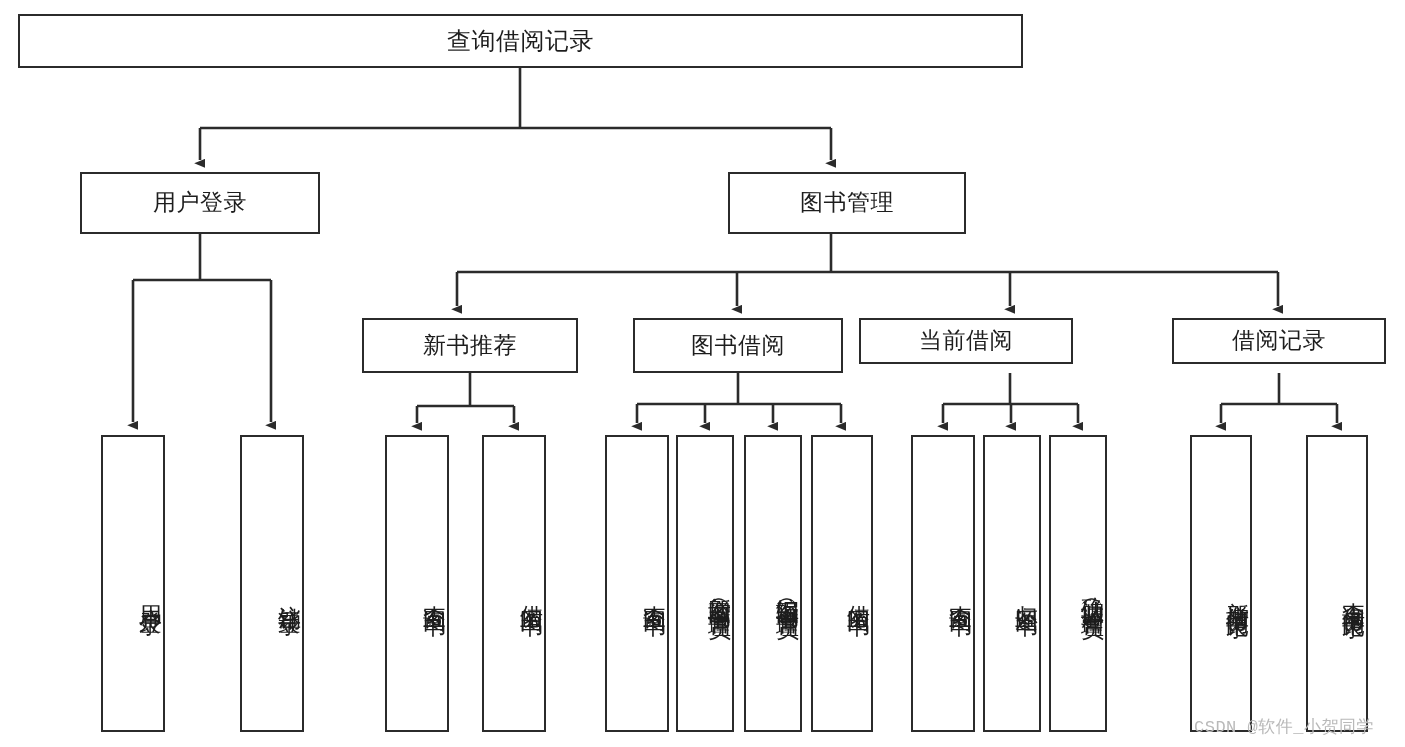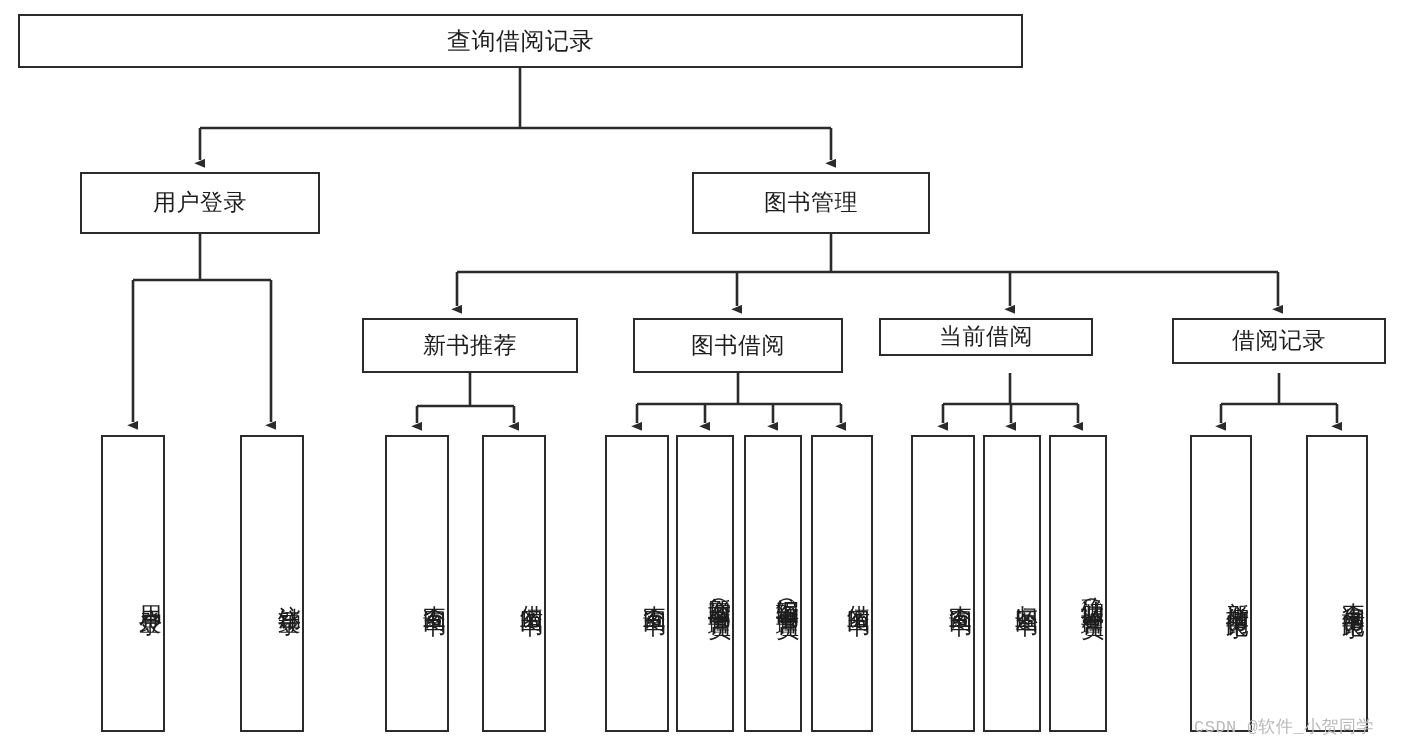--- a/index.html
+++ b/index.html
@@ -122,31 +122,31 @@
     </g>
   </svg>
 
   <div class="node node-h node-root" style="left:18px; top:14px; width:1005px; height:54px;">
     <span>查询借阅记录</span>
   </div>
 
   <div class="node node-h" style="left:80px; top:172px; width:240px; height:62px;">
     <span>用户登录</span>
   </div>
-  <div class="node node-h" style="left:692px; top:172px; width:238px; height:62px;">
+  <div class="node node-h" style="left:728px; top:172px; width:238px; height:62px;">
     <span>图书管理</span>
   </div>
 
   <div class="node node-h" style="left:362px; top:318px; width:216px; height:55px;align-items:center;">
     <span>新书推荐</span>
   </div>
   <div class="node node-h" style="left:633px; top:318px; width:210px; height:55px;">
     <span>图书借阅</span>
   </div>
-  <div class="node node-h" style="left:879px; top:318px; width:214px; height:38px;text-align:right;">
+  <div class="node node-h" style="left:859px; top:318px; width:214px; height:46px;text-align:right;">
     <span>当前借阅</span>
   </div>
   <div class="node node-h" style="left:1172px; top:318px; width:214px; height:46px;">
     <span>借阅记录</span>
   </div>
 
   <div class="node node-v" style="left:101px; top:435px; width:64px; height:297px;">
     <span class="vtext">用户登录</span>
   </div>
   <div class="node node-v" style="left:240px; top:435px; width:64px; height:297px;">

